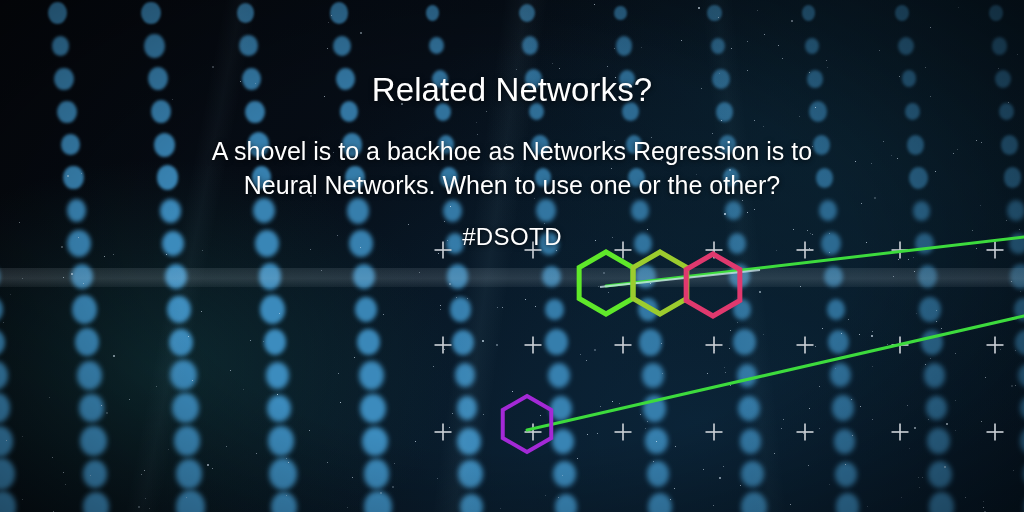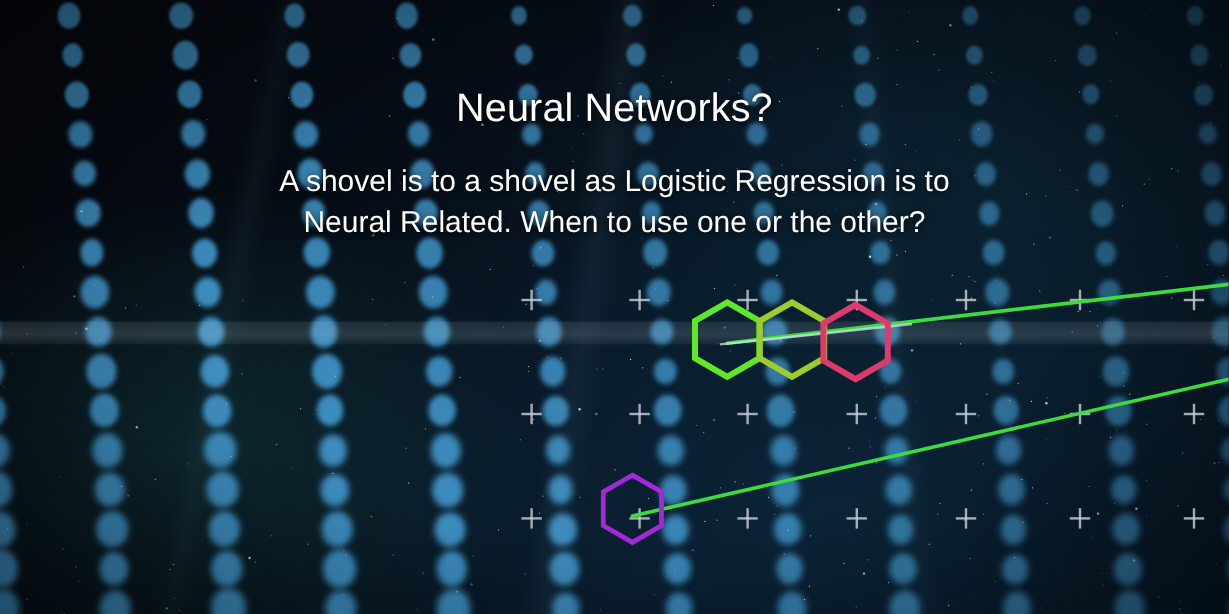--- a/index.html
+++ b/index.html
@@ -705,21 +705,22 @@
         <polygon points="606.00,252.00 632.85,267.50 632.85,298.50 606.00,314.00 579.15,298.50 579.15,267.50" fill="none" stroke="#5fe82a" stroke-width="5" stroke-linejoin="miter"></polygon>
         <polygon points="660.00,252.00 686.85,267.50 686.85,298.50 660.00,314.00 633.15,298.50 633.15,267.50" fill="none" stroke="#9ccc2e" stroke-width="5" stroke-linejoin="miter"></polygon>
         <polygon points="713.00,254.00 739.85,269.50 739.85,300.50 713.00,316.00 686.15,300.50 686.15,269.50" fill="none" stroke="#e0396e" stroke-width="5" stroke-linejoin="miter"></polygon>
         <polygon points="527.00,396.00 551.25,410.00 551.25,438.00 527.00,452.00 502.75,438.00 502.75,410.00" fill="none" stroke="#a329d6" stroke-width="4" stroke-linejoin="miter"></polygon>
       </g>
   </svg>
 
   <div id="text-block">
     <h1 id="title">
       <br>
-      <span>Neural Networks?</span>
+      <span>Related Networks?</span>
     </h1>
     <p id="subtitle">
-      <span>A shovel is to a shovel as Logistic Regression is to</span><br>
-      <span>Neural Related. When to use one or the other?</span>
+      <span>A shovel is to a backhoe as Networks Regression is to</span><br>
+      <span>Neural Networks. When to use one or the other?</span>
     </p>
+    <p id="hashtag">#DSOTD</p>
   </div>
 
 </div>
 
 </body></html>

